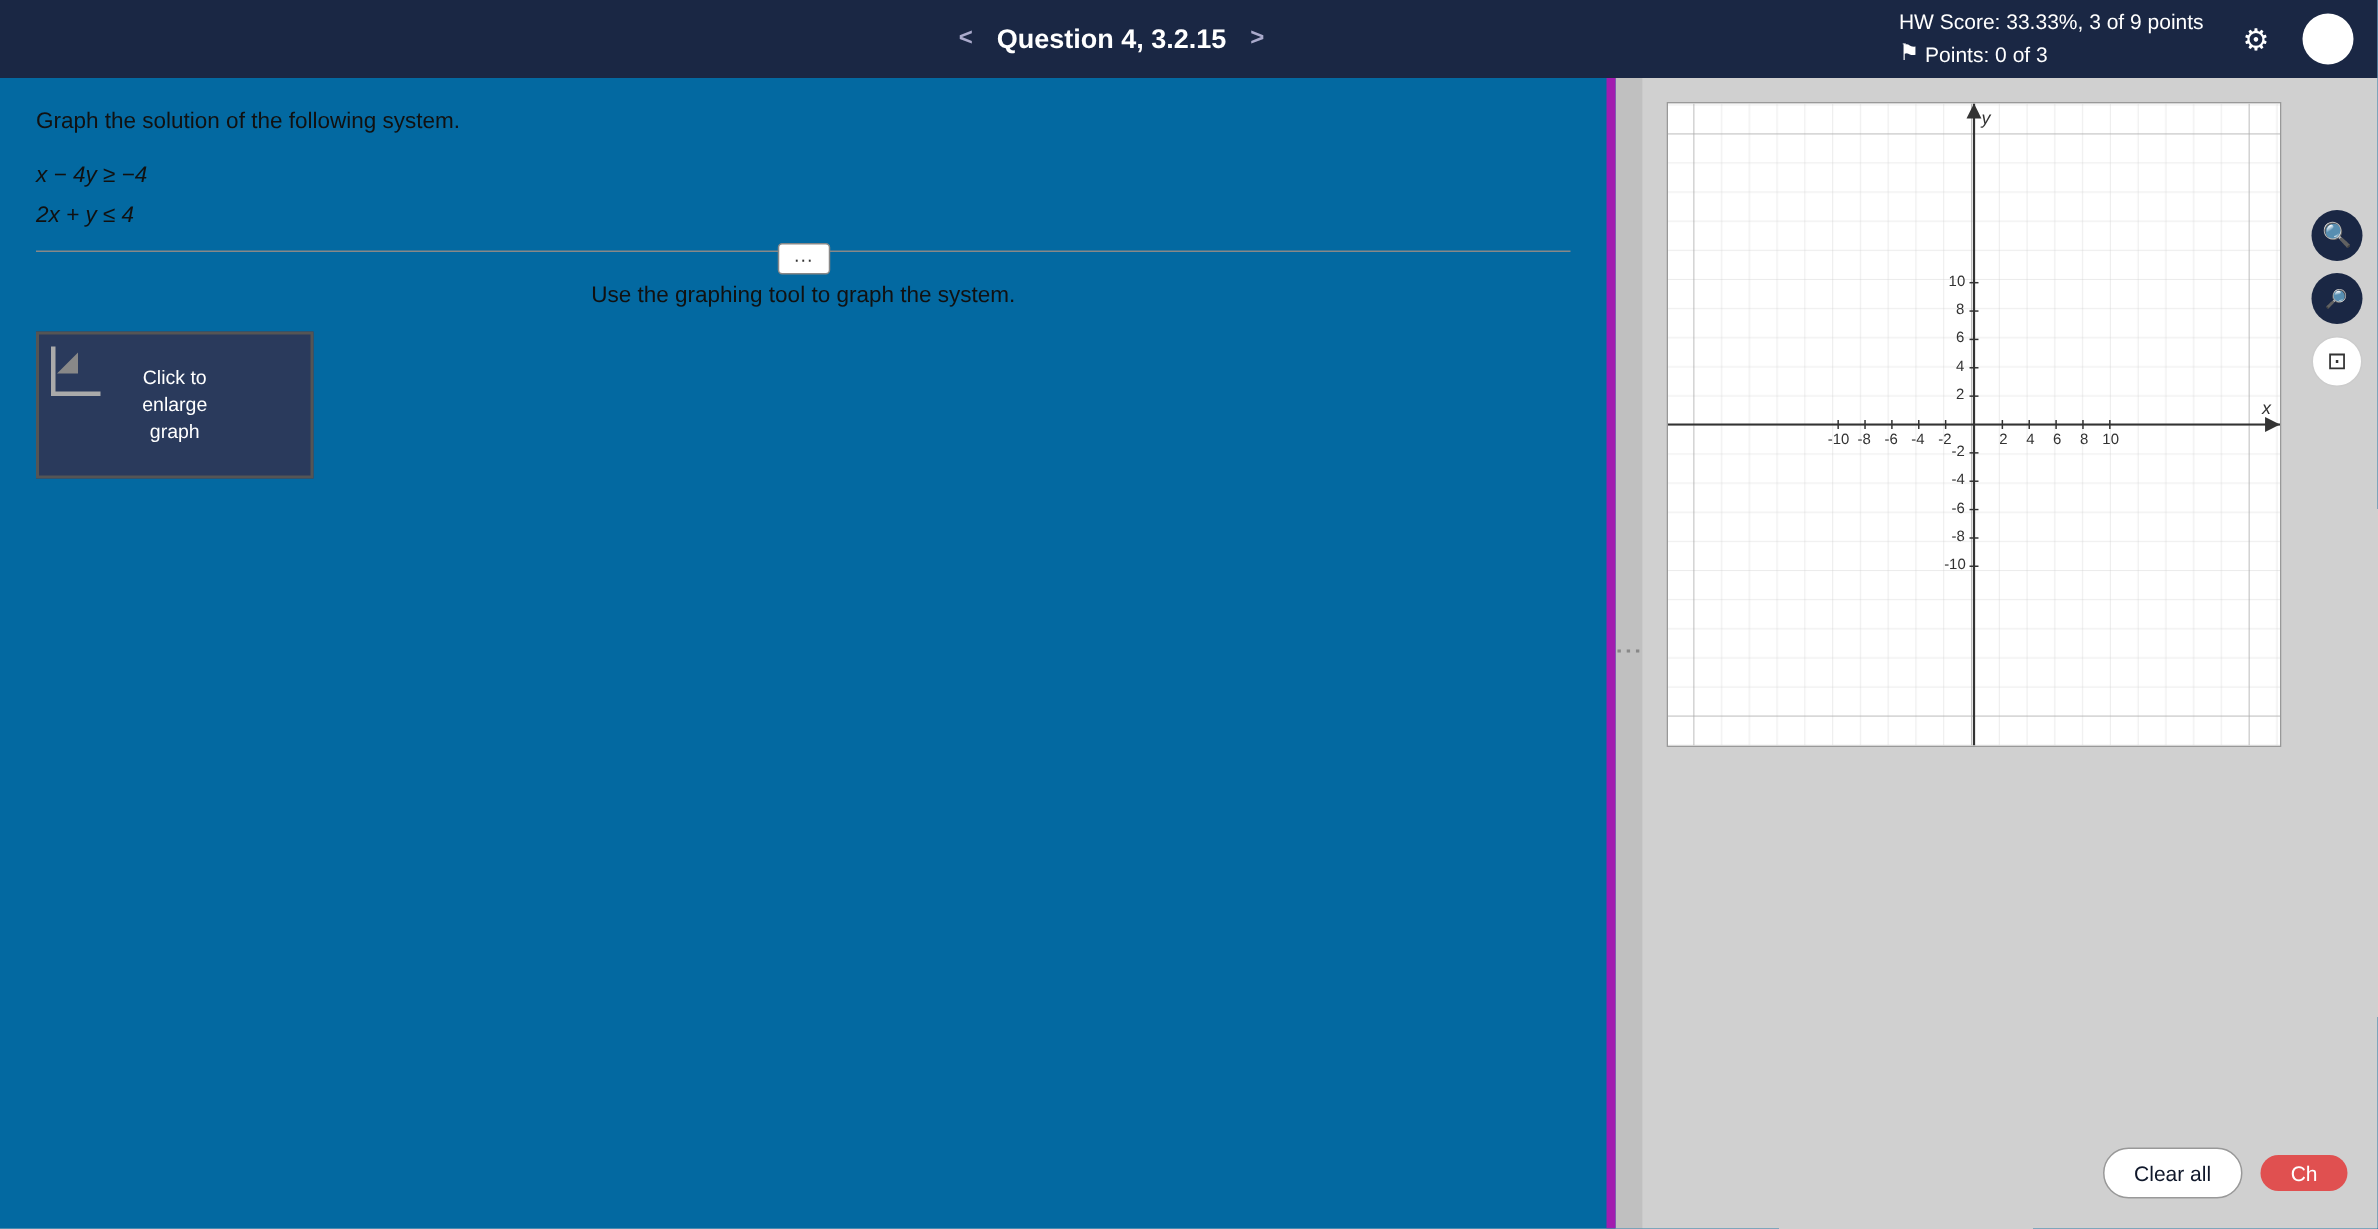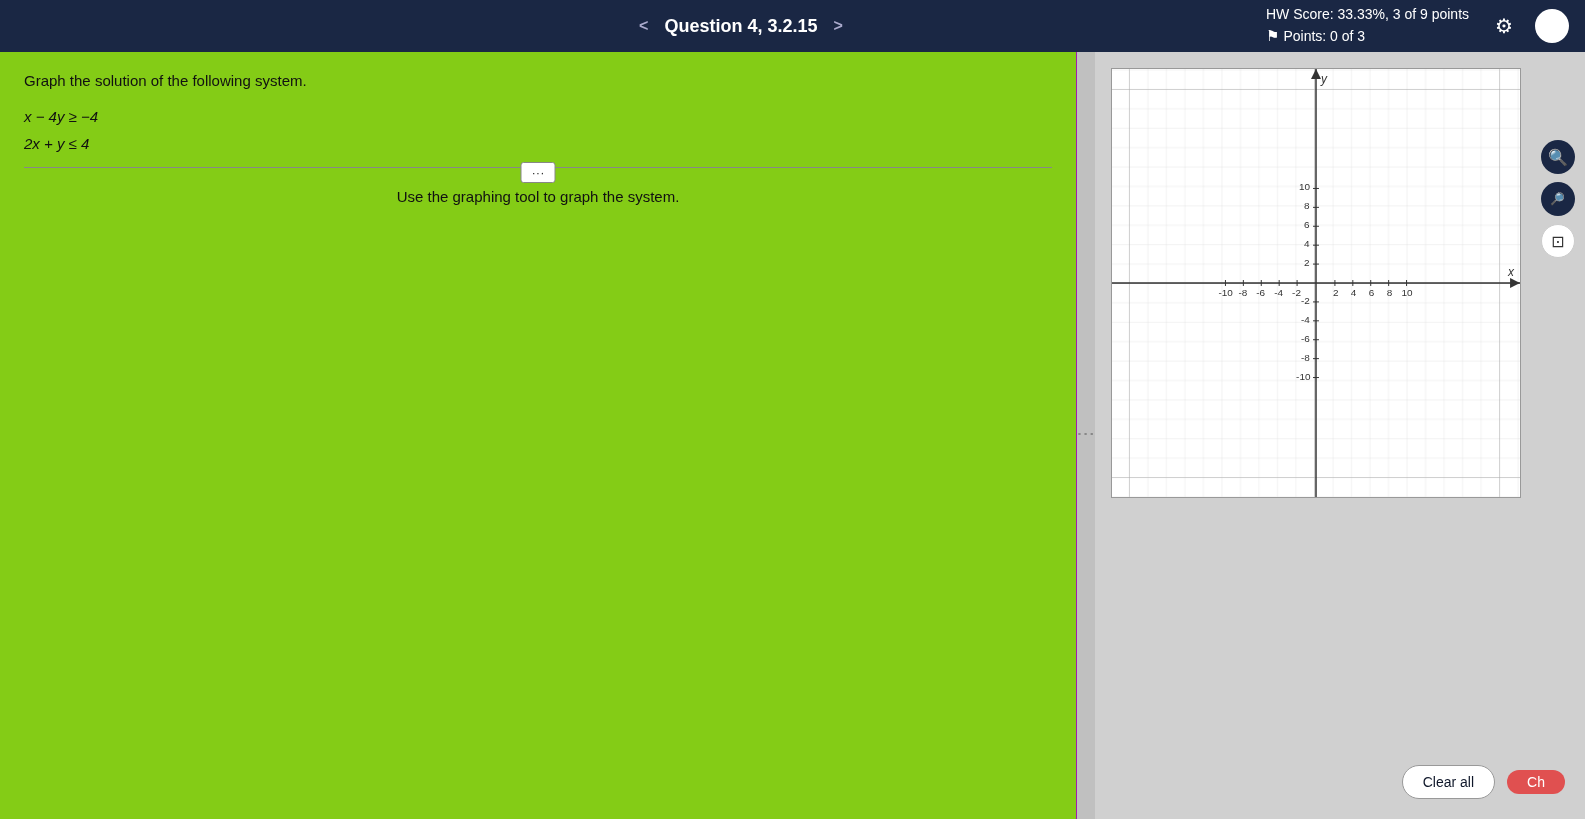--- a/index.html
+++ b/index.html
@@ -49,24 +49,24 @@
     
     #main {
       display: flex;
       width: 100%;
       height: calc(819px - 52px);
     }
 
     
     #left-panel {
       flex: 1;
-      background: #84cc16;
+      background: #0369a1;
       padding: 20px 24px;
       position: relative;
-      border-right: 1px solid #a21caf;
+      border-right: 6px solid #a21caf;
     }
 
     .problem-title {
       font-size: 15px;
       margin-bottom: 14px;
       color: #111;
     }
 
     .equations {
       font-size: 15px;
@@ -293,20 +293,27 @@
     </div>
 
     <hr class="divider-line">
 
     <button class="more-btn">
       <span>···</span>
     </button>
 
     <p class="instruction" style="margin-top:20px;text-align:center;">Use the graphing tool to graph the system.</p>
 
+    <div class="graph-thumbnail">
+      <div class="thumbnail-text">
+        <span>Click to</span><br>
+        <span>enlarge</span><br>
+        <span>graph</span>
+      </div>
+    </div>
   </div>
 
   <div id="center-divider">
     <span class="handle-dots">⋮</span>
   </div>
 
   <div id="right-panel">
 
     <div class="tool-icons">
       <button class="tool-icon-btn" title="Zoom in">

